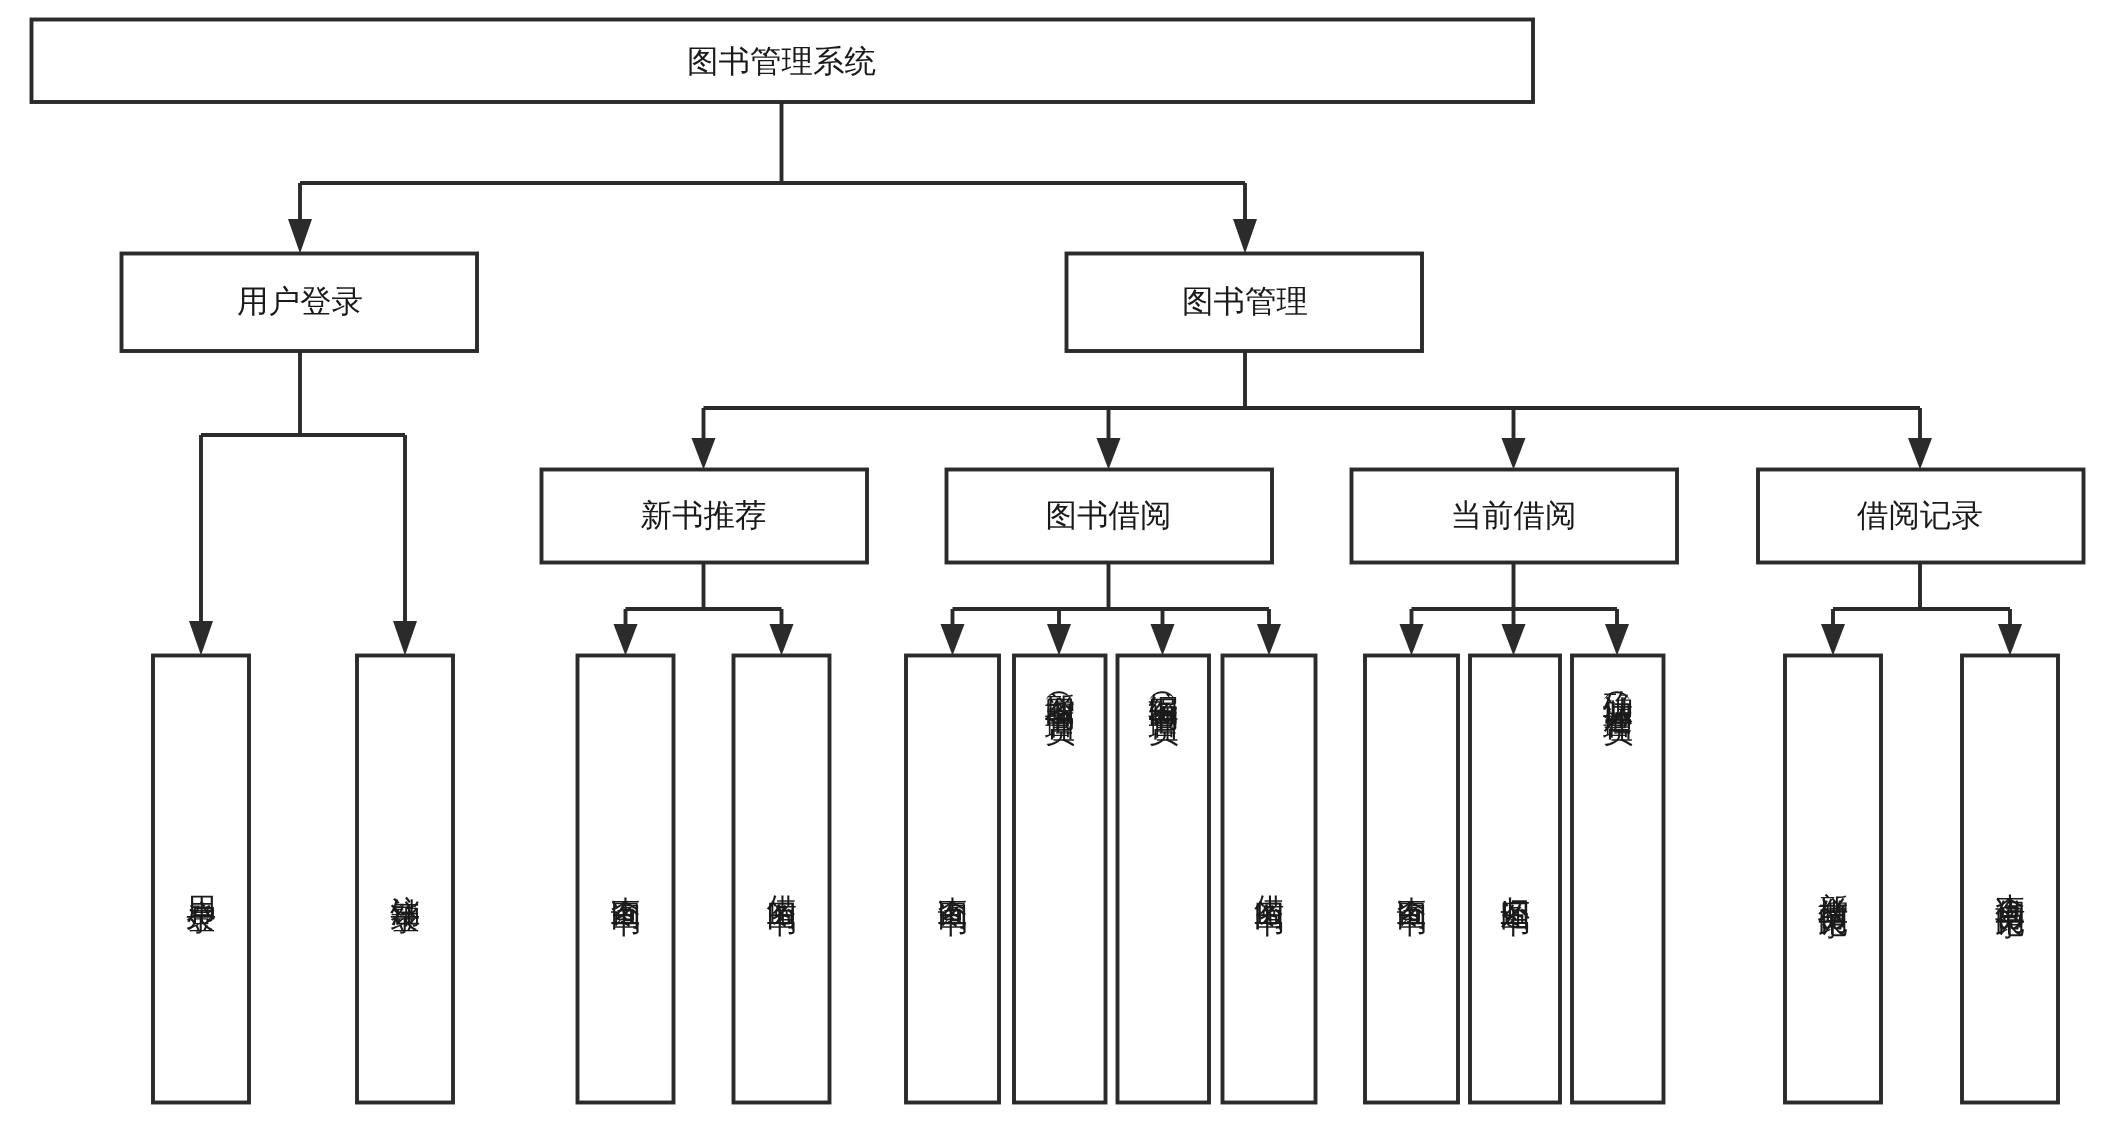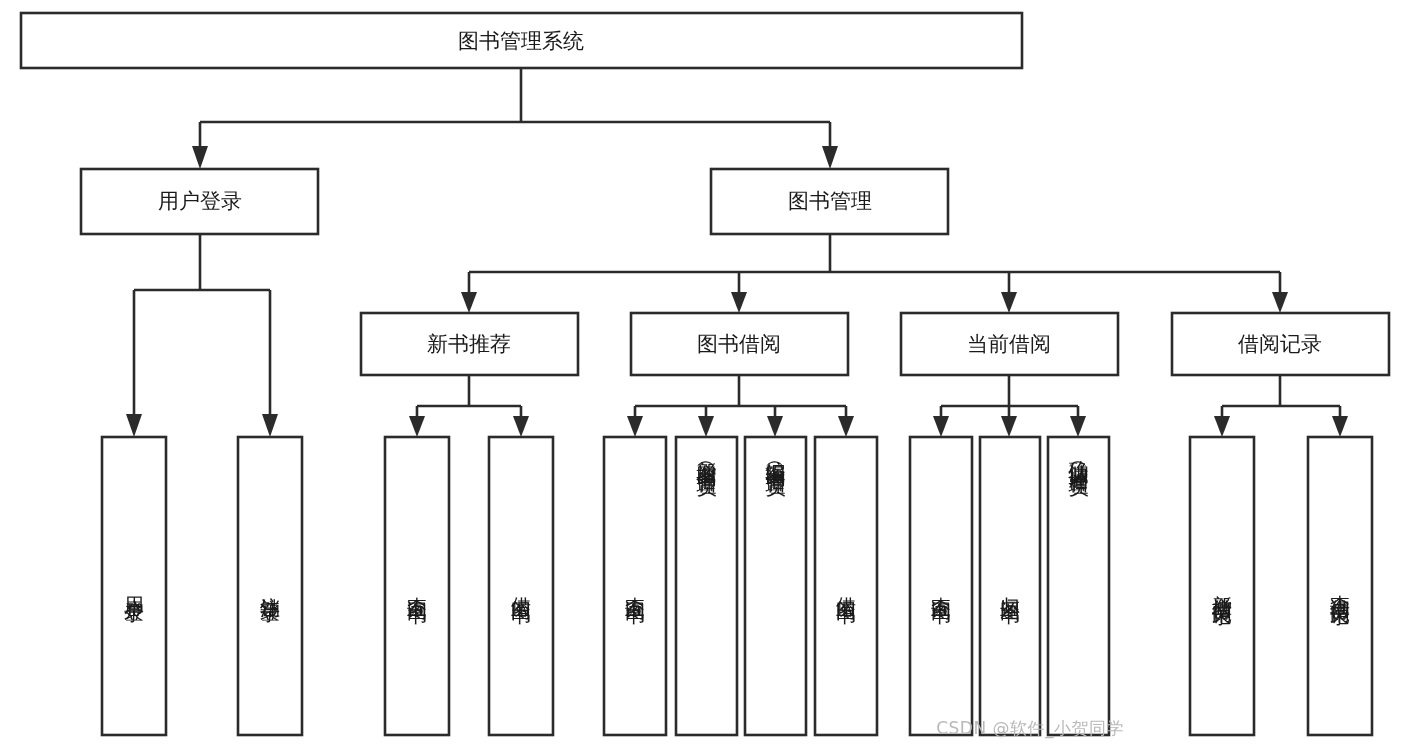--- a/index.html
+++ b/index.html
@@ -251,15 +251,14 @@
     <span class="leaf-label" style="margin-top:8px;">确认归还（管理员）</span>
   </div>
 
   <div class="leaf-label-wrap" style="left:1190px; top:437px; width:64px; height:298px;">
     <span class="leaf-label">新增借阅记录</span>
   </div>
   <div class="leaf-label-wrap" style="left:1308px; top:437px; width:64px; height:298px;">
     <span class="leaf-label">查询借阅记录</span>
   </div>
 
-  <div class="watermark">CSDN @软件_小贺同学</div>
 
 </div>
 
 </body></html>

